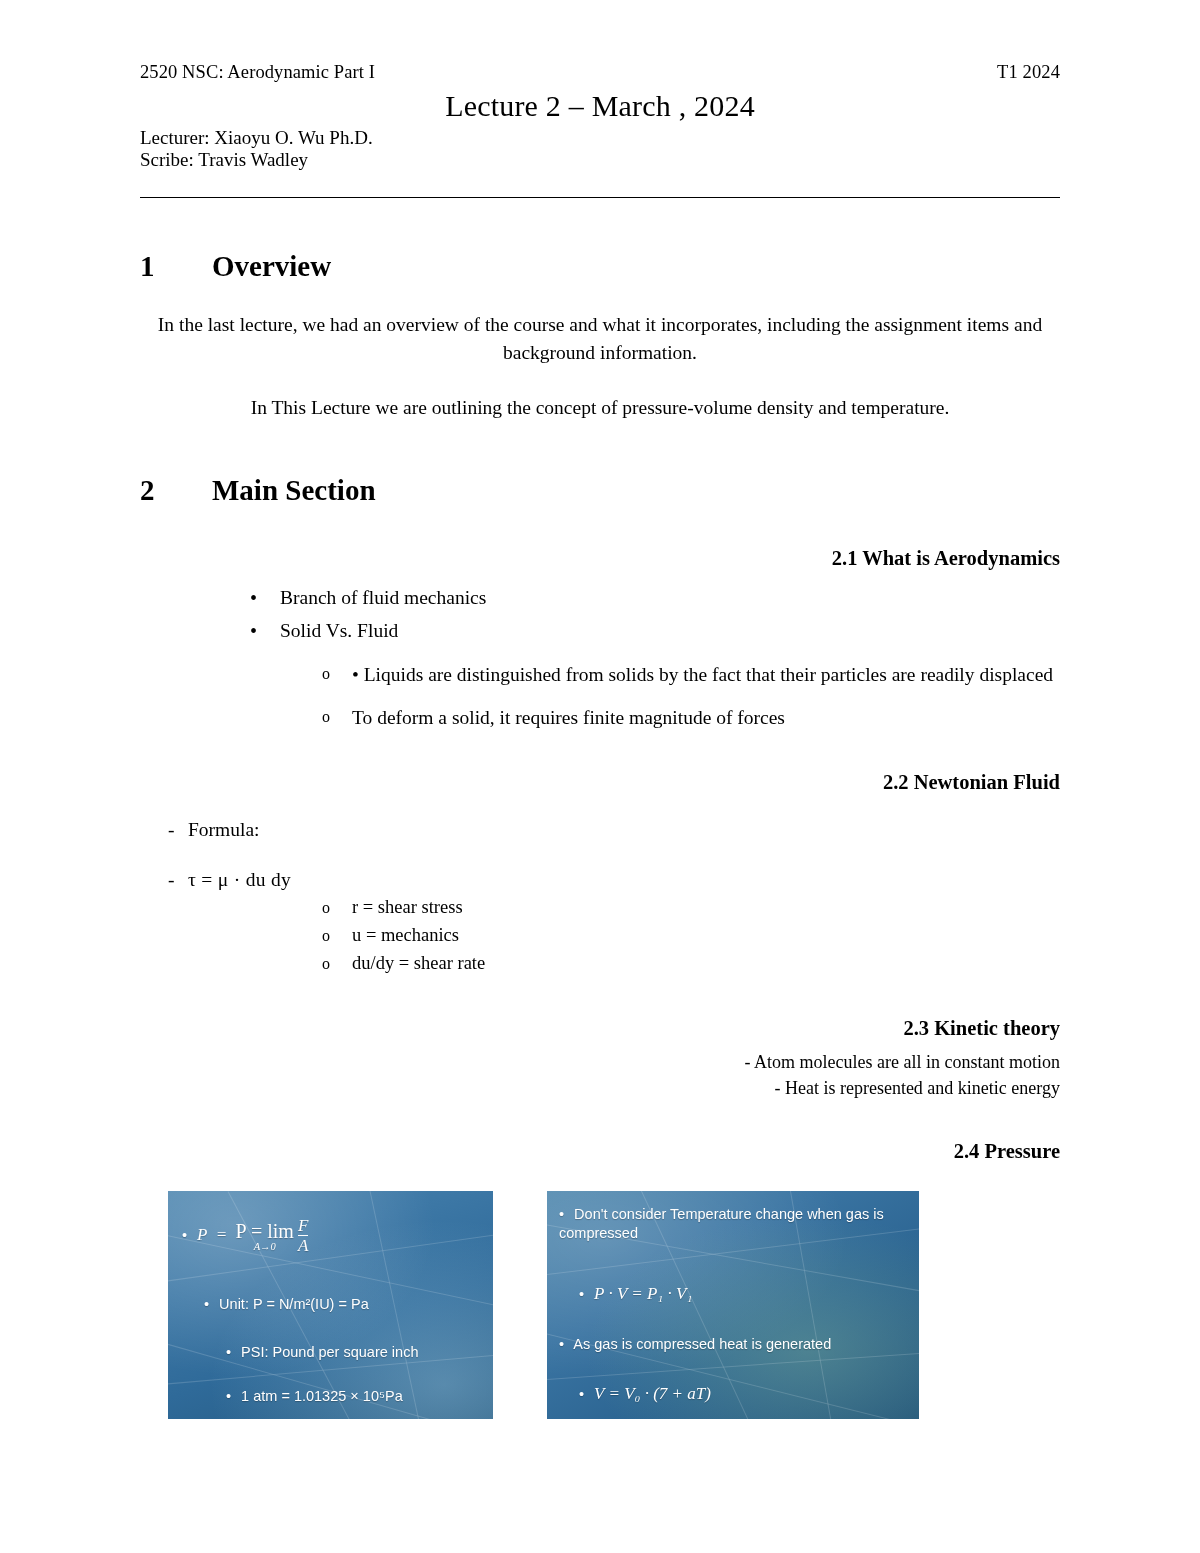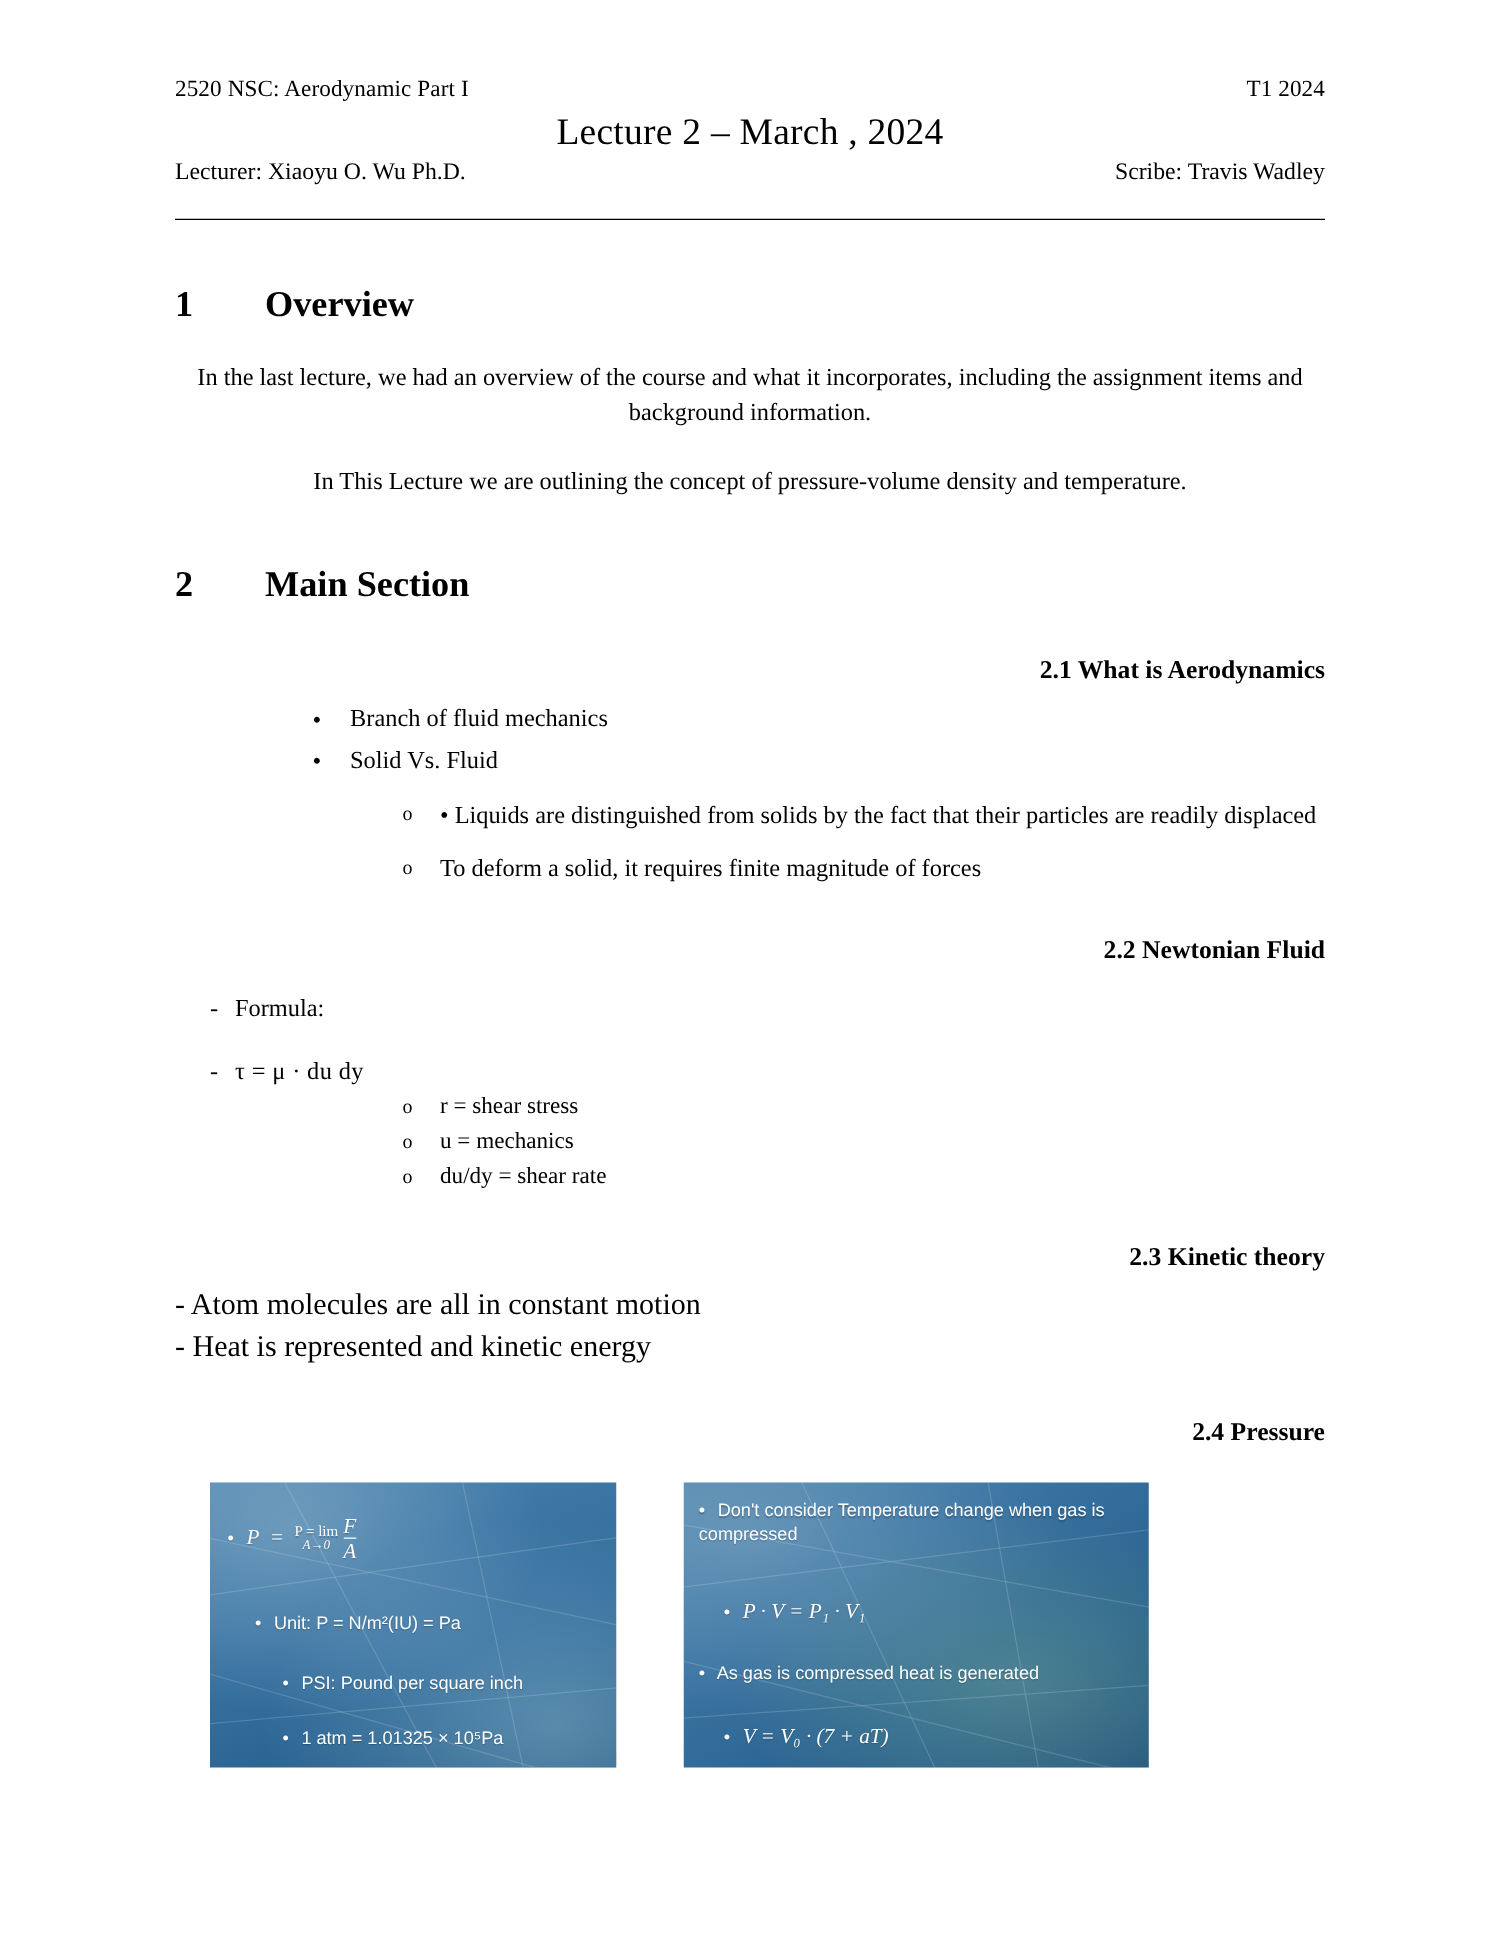--- a/index.html
+++ b/index.html
@@ -44,20 +44,21 @@
     font-size: 30px;
     margin-top: 6px;
     letter-spacing: 0.2px;
   }
   .hdr-row2 {
     display: flex;
     justify-content: space-between;
     align-items: flex-start;
     font-size: 19px;
     margin-top: 4px;
+    flex-direction: column;
   }
   .rule {
     border-top: 1.6px solid #000;
     margin-top: 26px;
     width: 920px;
   }
 
   
   .sec-h {
     font-weight: bold;
@@ -141,23 +142,24 @@
     padding-left: 48px;
     position: relative;
   }
   ul.dash > li::before {
     content: "-";
     position: absolute;
     left: 28px;
   }
 
   .plain-line {
-    font-size: 24px;
+    font-size: 18px;
     line-height: 1.36;
     margin-top: 2px;
+    text-align: right;
   }
   .plain-line.first { margin-top: 10px; }
 
   
   .img-row {
     margin-top: 28px;
     display: flex;
     gap: 54px;
     padding-left: 28px;
   }
@@ -213,21 +215,21 @@
     font-style: italic;
   }
   .frac .top { display: block; font-size: 17px; line-height: 1.05; }
   .frac .bot { display: block; border-top: 1px solid #fff; font-size: 17px; line-height: 1.15; }
   .limblk {
     display: inline-block;
     text-align: center;
     vertical-align: middle;
     font-family: "Liberation Serif", serif;
   }
-  .limblk .lim { display: block; font-size: 12px; font-style: normal; line-height: 1; }
+  .limblk .lim { display: block; font-size: 20px; font-style: normal; line-height: 1; }
   .limblk .sub { display: block; font-size: 10.5px; font-style: italic; line-height: 1.1; }
 
   
   .tauline { letter-spacing: 0.3px; }
 </style>
 </head>
 <body>
 
 <div class="page">
   <div class="content">

